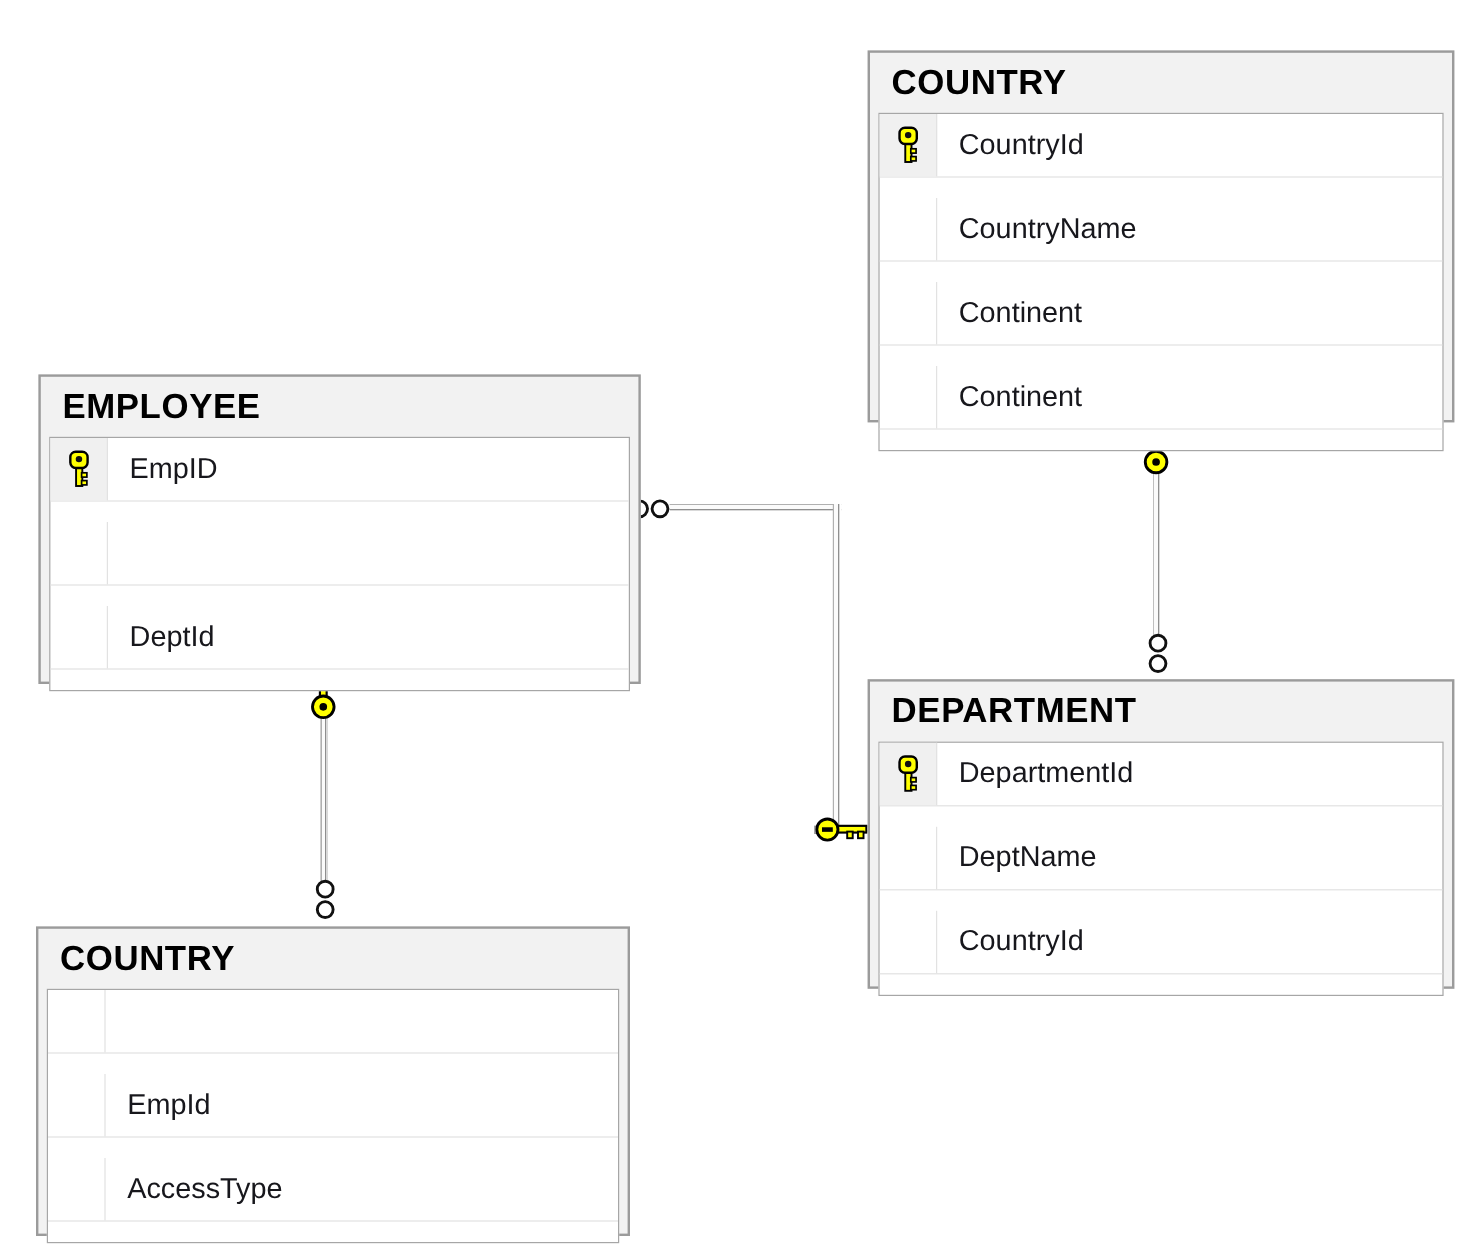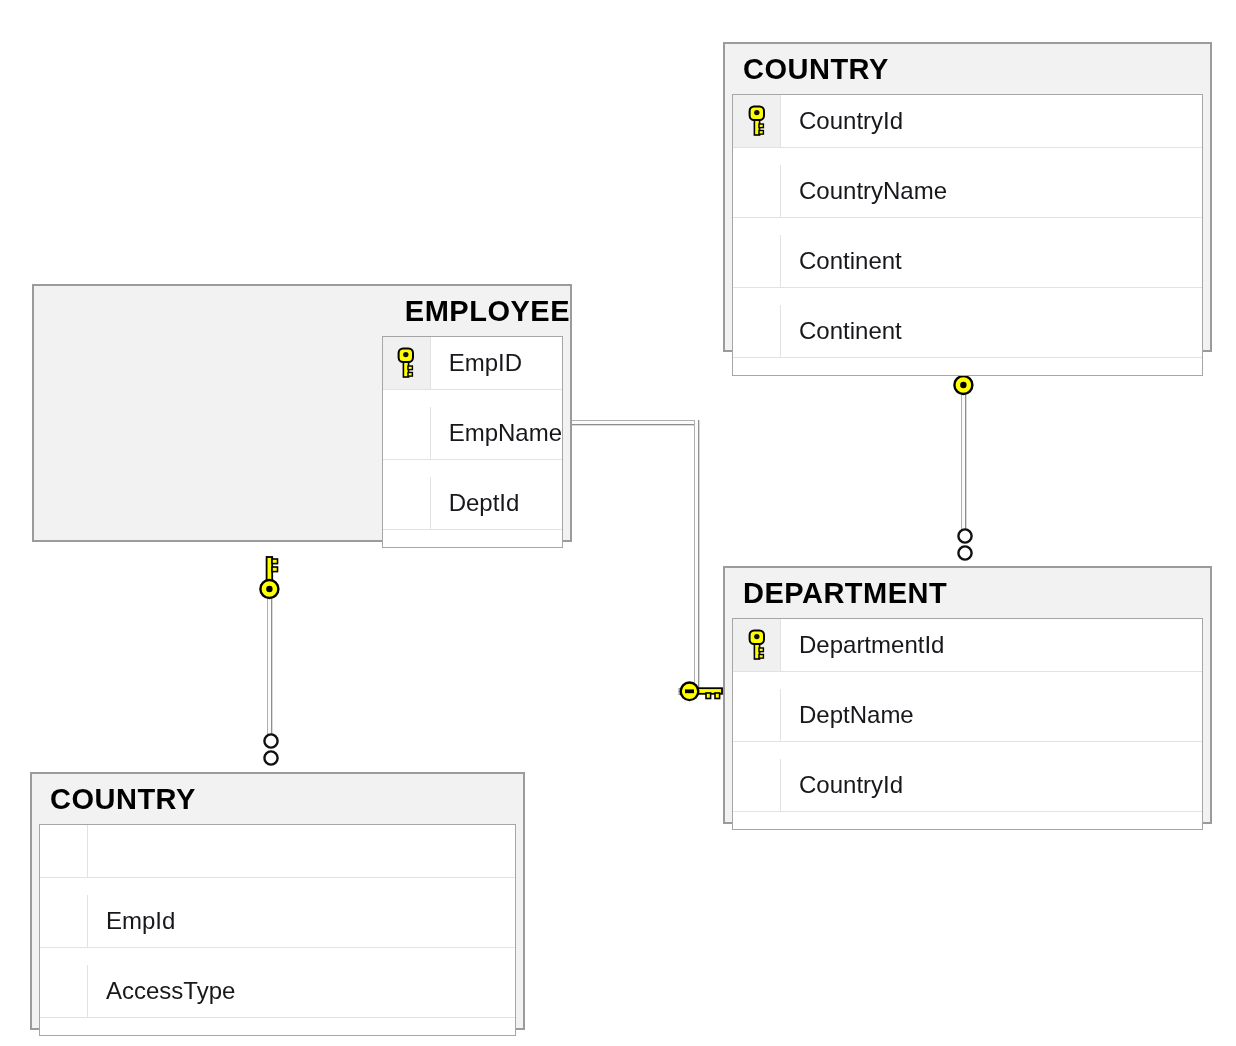--- a/index.html
+++ b/index.html
@@ -101,38 +101,37 @@
       <circle cx="11.4" cy="35" r="9" fill="#ffff00" stroke="#000000" stroke-width="2.4"></circle>
       <circle cx="11.4" cy="35" r="3.2" fill="#000000"></circle>
     </svg>
 
     <svg class="cicon" style="left:956px; top:526px;" width="18" height="38" viewBox="0 0 18 38">
       <circle cx="9" cy="10" r="6.6" fill="#ffffff" stroke="#111111" stroke-width="2.4"></circle>
       <circle cx="9" cy="27" r="6.6" fill="#ffffff" stroke="#111111" stroke-width="2.4"></circle>
     </svg>
   </div>
 
-  <div class="tbl" style="left:32px; top:284px; width:540px; height:258px;align-items:flex-end;">
+  <div class="tbl" style="left:32px; top:312px; width:502px; height:258px;">
     <div class="tbl-title">EMPLOYEE</div>
     <div class="tbl-body">
       <div class="row">
         <div class="keycell pk">
           <svg width="18" height="33" viewBox="0 0 18 33">
             <rect x="6.4" y="12" width="5.2" height="18" fill="#ffff00" stroke="#000000" stroke-width="1.6"></rect>
             <rect x="11" y="19" width="4.4" height="3.6" fill="#ffff00" stroke="#000000" stroke-width="1.4"></rect>
             <rect x="11" y="25.5" width="4.4" height="3.6" fill="#ffff00" stroke="#000000" stroke-width="1.4"></rect>
             <rect x="1.6" y="1.4" width="14.4" height="13.6" rx="4.5" fill="#ffff00" stroke="#000000" stroke-width="2"></rect>
             <circle cx="8.8" cy="7.6" r="2.7" fill="#111111"></circle>
           </svg>
         </div>
         <div class="cell">EmpID</div>
       </div>
       <div class="row">
         <div class="keycell"></div>
-        <div class="cell">EmpName</div>
       </div>
       <div class="row">
         <div class="keycell"></div>
         <div class="cell">DeptId</div>
       </div>
       <div class="row empty">
         <div class="keycell"></div>
         <div class="cell"></div>
       </div>
     </div>

